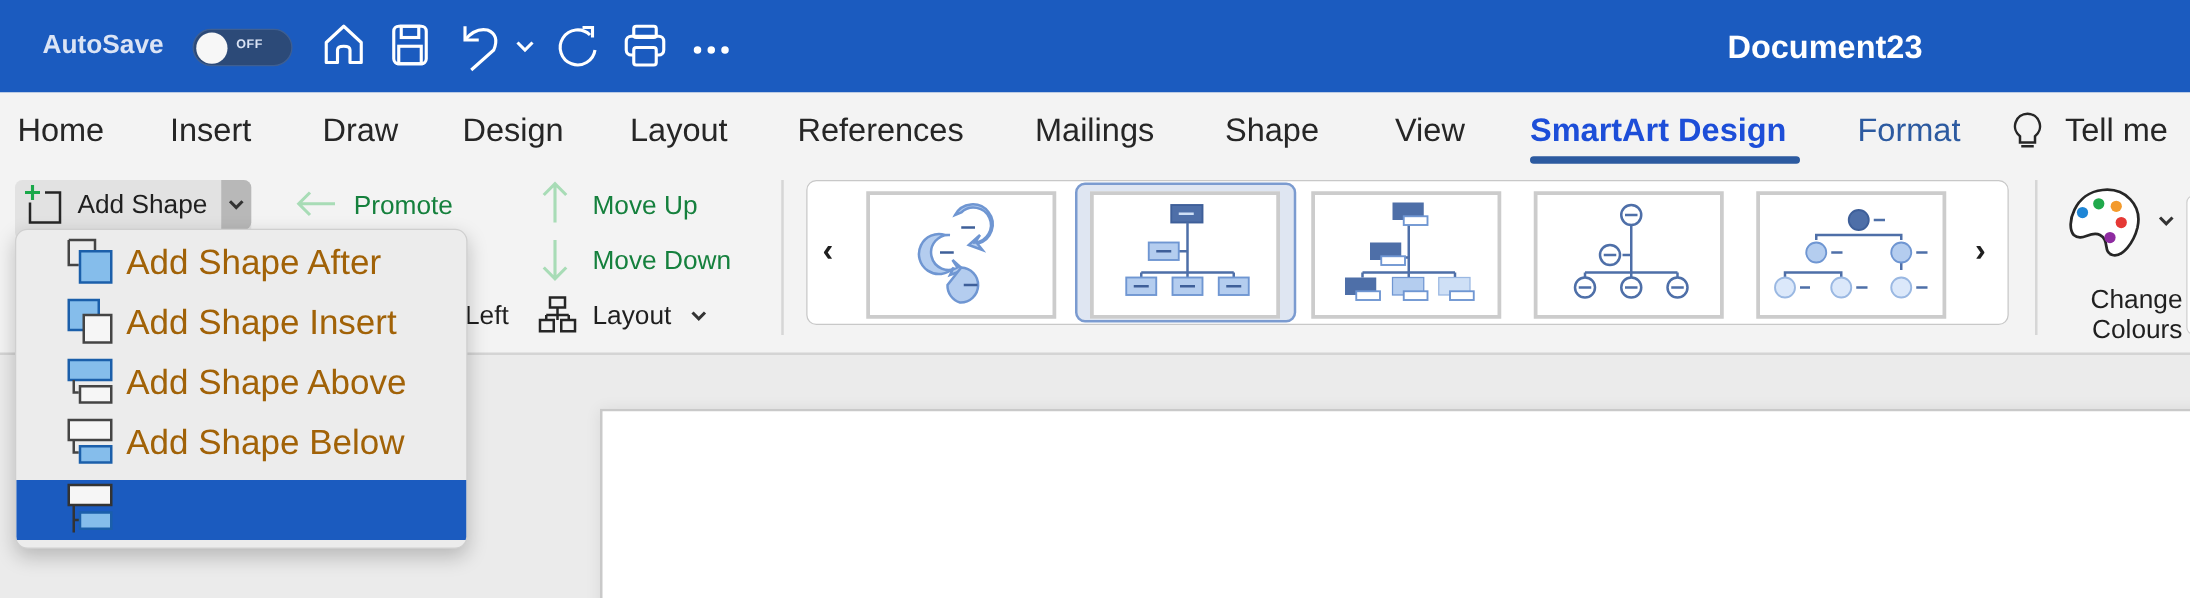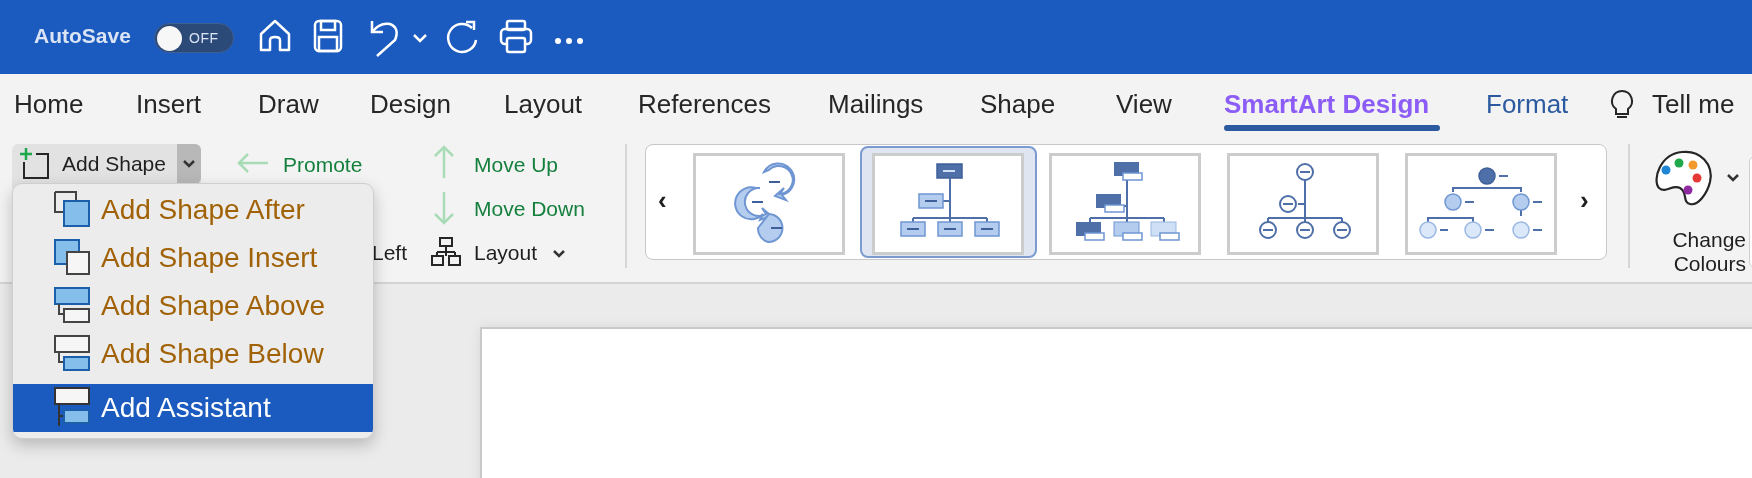--- a/index.html
+++ b/index.html
@@ -3,28 +3,28 @@
 <meta charset="utf-8">
 <style>
   * { box-sizing: border-box; margin: 0; padding: 0; }
   html, body { width: 1752px; height: 478px; overflow: hidden; background: #ebebeb; font-family: "Liberation Sans", "DejaVu Sans", sans-serif; }
   .abs { position: absolute; }
   
   #titlebar { position: absolute; left: 0; top: 0; width: 1752px; height: 74px; background: #1b5bbf; }
   #autosave-label { position: absolute; left: 34px; top: 24px; font-size: 21px; font-weight: bold; color: #dbe4f5; }
   #autosave-toggle { position: absolute; left: 154px; top: 23px; width: 80px; height: 30px; border-radius: 15px; background: #2c4a78; border: 1px solid #3e5f92; }
   #autosave-knob { position: absolute; left: 2px; top: 2px; width: 25px; height: 25px; border-radius: 50%; background: #f7f7f7; }
-  #autosave-state { position: absolute; left: 34px; top: 6px; font-size: 14px; font-weight: normal; color: #dbe4f5; letter-spacing: 0.5px; }
+  #autosave-state { position: absolute; left: 34px; top: 6px; font-size: 10px; font-weight: bold; color: #dbe4f5; letter-spacing: 0.5px; }
   .tb-icon { position: absolute; top: 18px; }
   #doc-title { position: absolute; left: 1290px; top: 22px; width: 340px; font-size: 26px; font-weight: bold; color: #ffffff; text-align: center; }
 
   
   #tabbar { position: absolute; left: 0; top: 74px; width: 1752px; height: 66px; background: #f3f3f3; }
   .tab { position: absolute; top: 15px; font-size: 26px; color: #262626; white-space: nowrap; }
-  .tab.active { color: #8b5cf6; font-weight: bold; }
+  .tab.active { color: #1d4ed8; font-weight: bold; }
   .tab.context { color: #2c5aa0; }
   #tab-underline { position: absolute; left: 1224px; top: 51px; width: 216px; height: 6px; border-radius: 3px; background: #2c5aa0; }
 
   
   #ribbon { position: absolute; left: 0; top: 140px; width: 1752px; height: 144px; background: #f3f3f3; border-bottom: 2px solid #d4d4d4; }
   #add-shape-btn { position: absolute; left: 12px; top: 4px; width: 189px; height: 48px; background: #e2e2e2; border-radius: 6px; }
   #add-shape-main-label { position: absolute; left: 50px; top: 8px; font-size: 21px; color: #1f1f1f; }
   #add-shape-dd { position: absolute; right: 0; top: 0; width: 24px; height: 40px; background: #b8b8b8; border-radius: 0 6px 6px 0; }
   .rb-item { position: absolute; font-size: 21px; color: #15803d; white-space: nowrap; }
   .rb-item.enabled { color: #1f1f1f; }
@@ -97,20 +97,21 @@
       </svg>
   </span>
   <span class="tb-icon" style="left:554px; top:32px;">
     <svg width="30" height="10" viewBox="0 0 30 10">
         <circle cx="4" cy="5" r="3" fill="#fff"></circle>
         <circle cx="15" cy="5" r="3" fill="#fff"></circle>
         <circle cx="26" cy="5" r="3" fill="#fff"></circle>
       </svg>
   </span>
 
+  <span id="doc-title">Document23</span>
 </div>
 
 <div id="tabbar">
   <span class="tab" style="left:14px;">Home</span>
   <span class="tab" style="left:136px;">Insert</span>
   <span class="tab" style="left:258px;">Draw</span>
   <span class="tab" style="left:370px;">Design</span>
   <span class="tab" style="left:504px;">Layout</span>
   <span class="tab" style="left:638px;">References</span>
   <span class="tab" style="left:828px;">Mailings</span>
@@ -349,15 +350,14 @@
     <span class="m-label">Add Shape Below</span>
   </div>
   <div class="m-item hl" style="top:200px;">
     <span class="m-icon" style="top:2px;">
       <svg width="40" height="42" viewBox="0 0 40 42">
           <rect x="2" y="2" width="34" height="16" fill="#f6f6f6" stroke="#333" stroke-width="2"></rect>
           <path d="M6 18 V40 M6 30 H12" fill="none" stroke="#333" stroke-width="2"></path>
           <rect x="11" y="24" width="25" height="13" fill="#85bdeb" stroke="#1b5faa" stroke-width="2"></rect>
         </svg>
     </span>
-    <span class="m-label">Add Assistant</span>
   </div>
 </div>
 
 </body></html>

